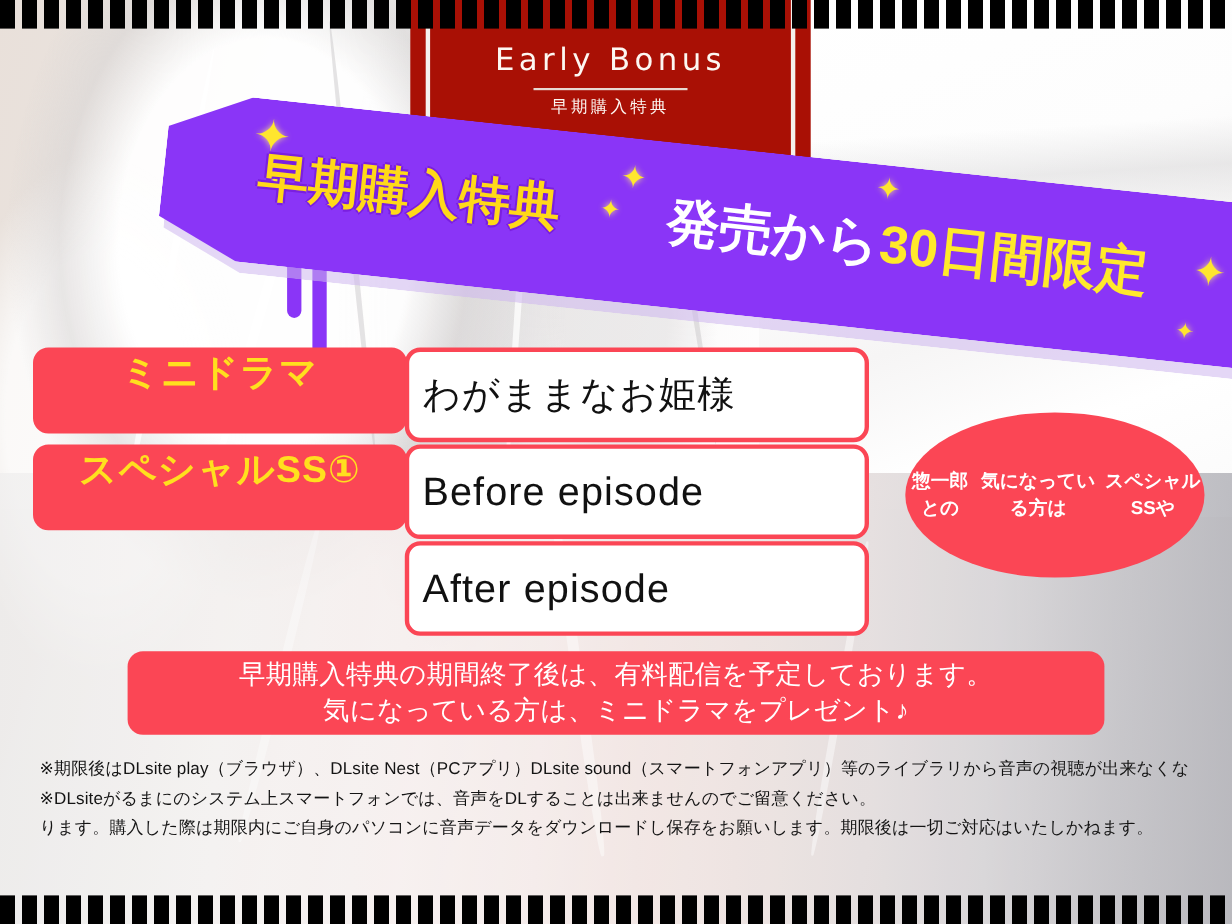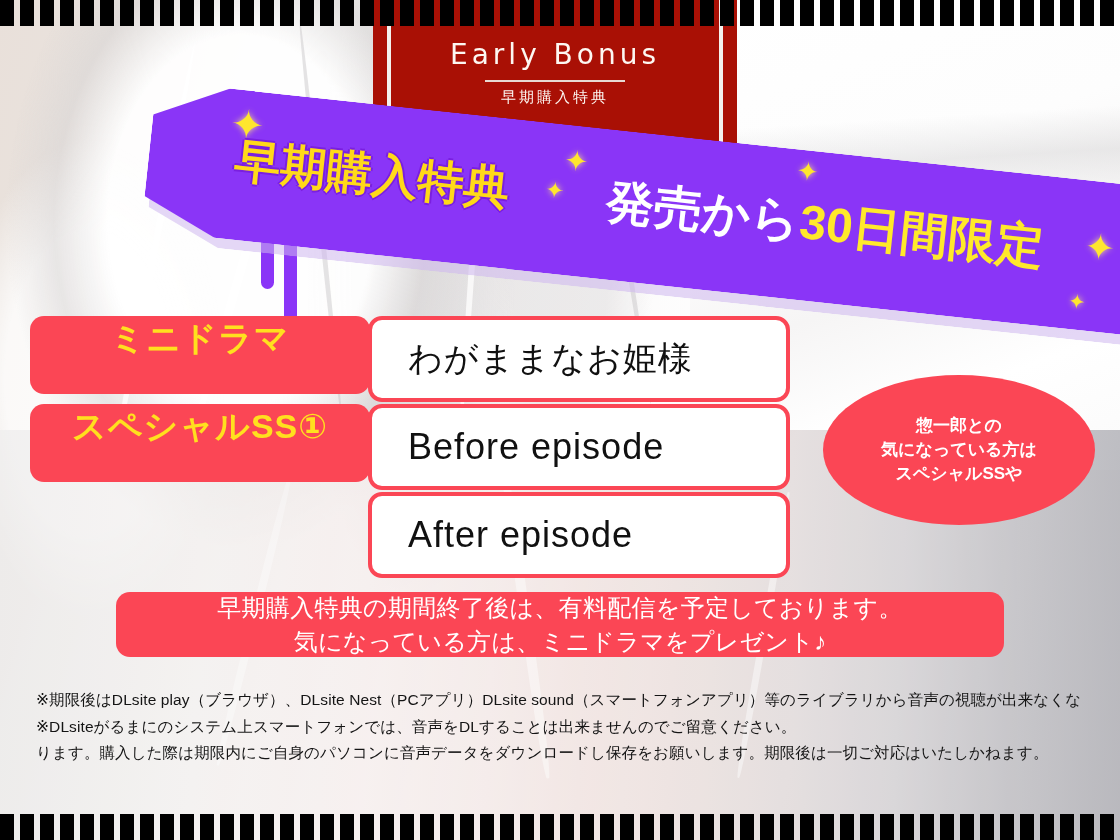--- a/index.html
+++ b/index.html
@@ -77,31 +77,31 @@
   .drip .b{left:23px;top:0;width:13px;height:95px;border-radius:0 0 7px 7px;}
 
   
   .rows{position:absolute;left:30px;top:316px;width:760px;z-index:10;}
   .row{position:relative;height:78px;margin-bottom:10px;}
   .row .tag{position:absolute;left:0;top:0;width:340px;height:78px;background:#fb4655;
     border-radius:14px;display:flex;justify-content:center;}
   .row .tag span{color:#ffe01e;font-size:34px;font-weight:700;letter-spacing:1px;}
   .row .val{position:absolute;left:338px;top:0;right:0;height:78px;background:#ffffff;
     border:4px solid #fb4655;border-radius:14px;display:flex;align-items:center;}
-  .row .val span{color:#111;font-size:36px;padding-left:36px;letter-spacing:1px;}
+  .row .val span{color:#111;font-size:36px;padding-left:12px;letter-spacing:1px;}
   .row.r1 .val span{font-size:34px;}
 
   
   .ellipse{position:absolute;left:823px;top:375px;width:272px;height:150px;z-index:10;
     background:#fb4655;border-radius:50%;
-    display:flex;flex-direction:column;align-items:center;justify-content:center;}
+    display:flex;flex-direction:row;align-items:center;justify-content:center;}
   .ellipse p{margin:0;color:#fff;font-size:17px;line-height:1.42;font-weight:700;text-align:center;}
 
   
-  .notice{position:absolute;left:116px;top:592px;width:888px;height:65px;z-index:10;
+  .notice{position:absolute;left:116px;top:592px;width:888px;height:76px;z-index:10;
     background:#fb4655;border-radius:14px;display:flex;flex-direction:column;
     align-items:center;justify-content:center;}
   .notice p{margin:0;color:#fff;font-size:24px;line-height:1.38;letter-spacing:.3px;}
 
   
   .fine{position:absolute;left:36px;top:688px;width:1055px;z-index:10;color:#141414;}
   .fine p{margin:0 0 3px 0;font-size:15.5px;line-height:1.52;letter-spacing:.1px;}
 </style>
 </head>
 <body>

